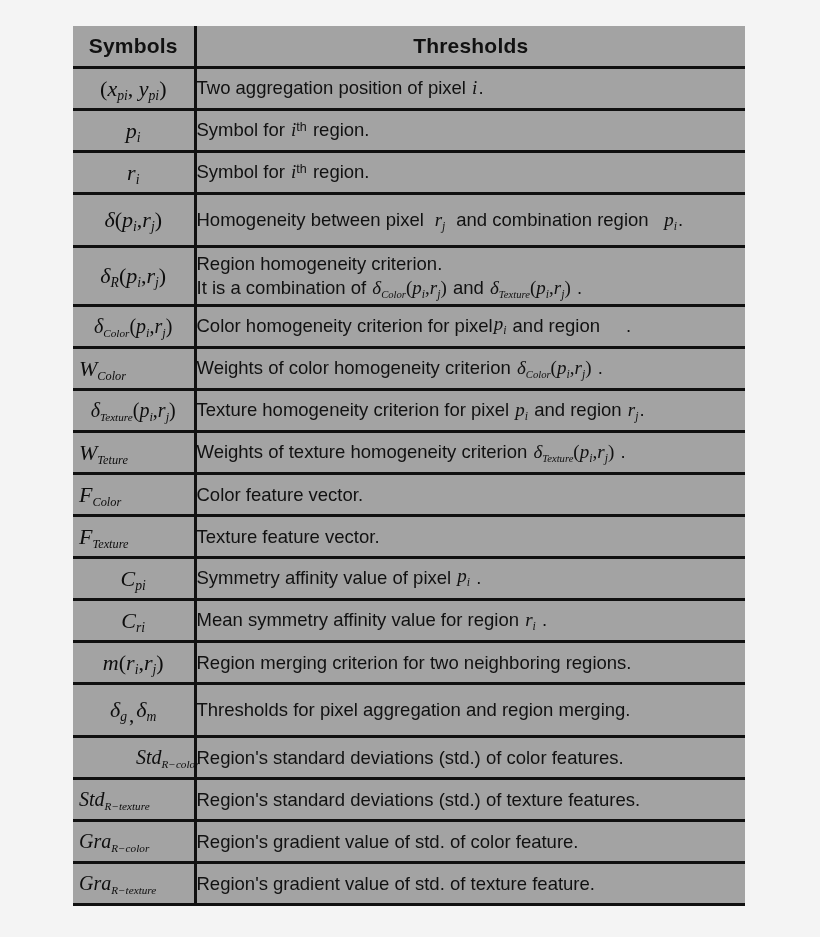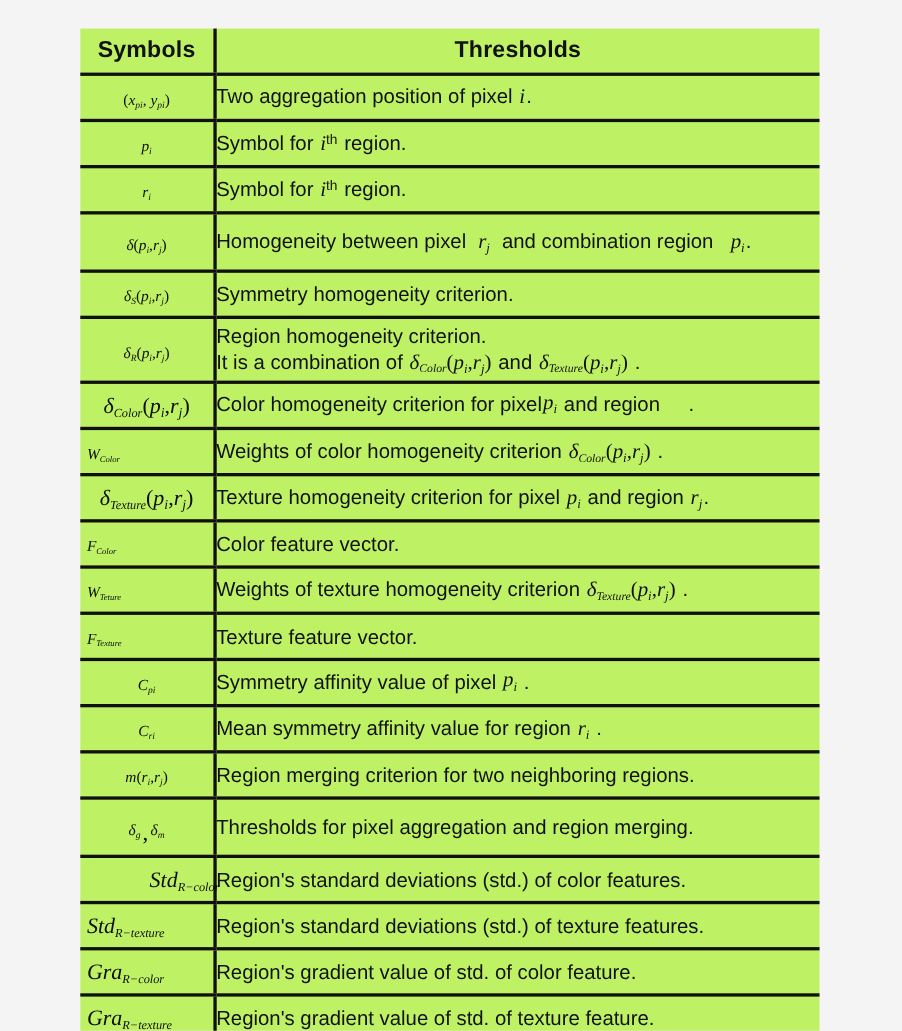--- a/index.html
+++ b/index.html
@@ -37,21 +37,21 @@
   }
 
   col.c-sym { width: 122px; }
   col.c-def { width: 550px; }
 
   table.symtable td,
   table.symtable th {
     padding: 0;
     margin: 0;
     vertical-align: middle;
-    background: #bef264;
+    background: #a3a3a3;
   }
 
   
   tr.header-row th {
     border-bottom: 3px solid #101010;
     height: 40px;
     font-size: 21px;
     font-weight: bold;
     font-family: "Liberation Sans", sans-serif;
     letter-spacing: 0.2px;
@@ -100,21 +100,21 @@
   tr.h-tall td { height: 50px; }
   tr.h-double td { height: 56px; }
 
   
   .mi {
     font-family: "Liberation Serif", serif;
     font-style: italic;
     font-size: 20px;
     white-space: nowrap;
   }
-  .mi.big   { font-size: 14px; }
+  .mi.big   { font-size: 22px; }
 
   .up {
     font-family: "Liberation Serif", serif;
     font-style: normal;
   }
 
   sub.s {
     font-family: "Liberation Serif", serif;
     font-style: italic;
     font-size: 0.62em;
@@ -224,28 +224,20 @@
             <span class="mi big"><span class="delta">δ</span><span class="up">(</span>p<sub class="s">i</sub><span class="up">,</span>r<sub class="s">j</sub><span class="up">)</span></span>
           </td>
           <td class="def-cell">
             <span>Homogeneity between pixel</span>
             <span class="inline-math">&nbsp;r<sub class="s">j</sub>&nbsp;</span>
             <span>and combination region</span>
             <span class="inline-math">&nbsp;&nbsp;p<sub class="s">i</sub></span><span>.</span>
           </td>
         </tr>
 
-        <tr class="data-row h-std">
-          <td class="sym-cell">
-            <span class="mi big"><span class="delta">δ</span><sub class="s">S</sub><span class="up">(</span>p<sub class="s">i</sub><span class="up">,</span>r<sub class="s">j</sub><span class="up">)</span></span>
-          </td>
-          <td class="def-cell">
-            <span>Symmetry homogeneity criterion.</span>
-          </td>
-        </tr>
 
         <tr class="data-row h-double">
           <td class="sym-cell">
             <span class="mi big"><span class="delta">δ</span><sub class="s">R</sub><span class="up">(</span>p<sub class="s">i</sub><span class="up">,</span>r<sub class="s">j</sub><span class="up">)</span></span>
           </td>
           <td class="def-cell">
             <span class="def-line">Region homogeneity criterion.</span>
             <span class="def-line">
               <span>It is a combination of</span>
               <span class="inline-math"><span class="delta">δ</span><sub class="s2">Color</sub><span class="up">(</span>p<sub class="s">i</sub><span class="up">,</span>r<sub class="s">j</sub><span class="up">)</span></span>
@@ -284,35 +276,35 @@
           <td class="def-cell">
             <span>Texture homogeneity criterion for pixel</span>
             <span class="inline-math">p<sub class="s">i</sub></span>
             <span>and region</span>
             <span class="inline-math">r<sub class="s">j</sub></span><span>.</span>
           </td>
         </tr>
 
         <tr class="data-row h-std">
           <td class="sym-cell">
-            <span class="mi big" style="display:inline-block;width:100%;text-align:left;padding-left:6px;">F<sub class="s2">Color</sub></span>
-          </td>
-          <td class="def-cell">
-            <span>Color feature vector.</span>
-          </td>
-        </tr>
-
-        <tr class="data-row h-std">
-          <td class="sym-cell">
             <span class="mi big" style="display:inline-block;width:100%;text-align:left;padding-left:6px;">W<sub class="s2">Teture</sub></span>
           </td>
           <td class="def-cell">
             <span>Weights of texture homogeneity criterion</span>
             <span class="inline-math"><span class="delta">δ</span><sub class="s2">Texture</sub><span class="up">(</span>p<sub class="s">i</sub><span class="up">,</span>r<sub class="s">j</sub><span class="up">)</span></span>
             <span>.</span>
+          </td>
+        </tr>
+
+        <tr class="data-row h-std">
+          <td class="sym-cell">
+            <span class="mi big" style="display:inline-block;width:100%;text-align:left;padding-left:6px;">F<sub class="s2">Color</sub></span>
+          </td>
+          <td class="def-cell">
+            <span>Color feature vector.</span>
           </td>
         </tr>
 
         <tr class="data-row h-std">
           <td class="sym-cell">
             <span class="mi big" style="display:inline-block;width:100%;text-align:left;padding-left:6px;">F<sub class="s2">Texture</sub></span>
           </td>
           <td class="def-cell">
             <span>Texture feature vector.</span>
           </td>

